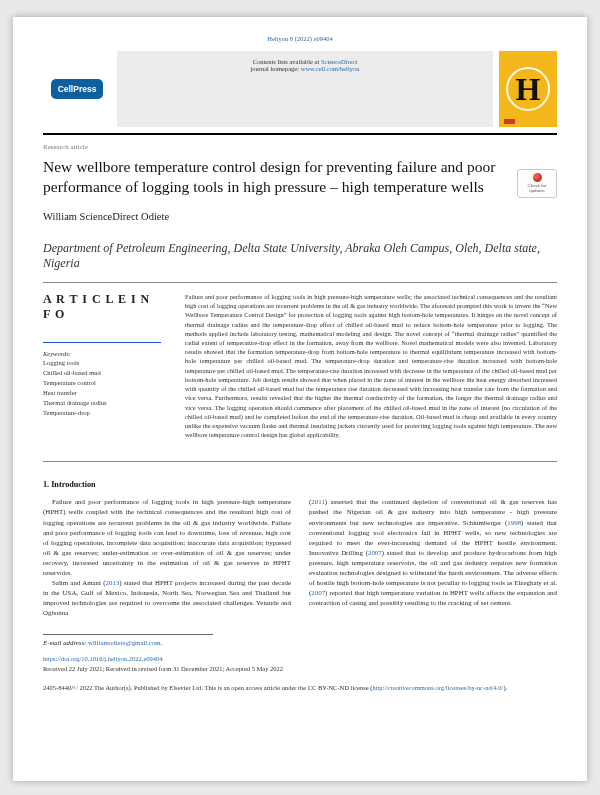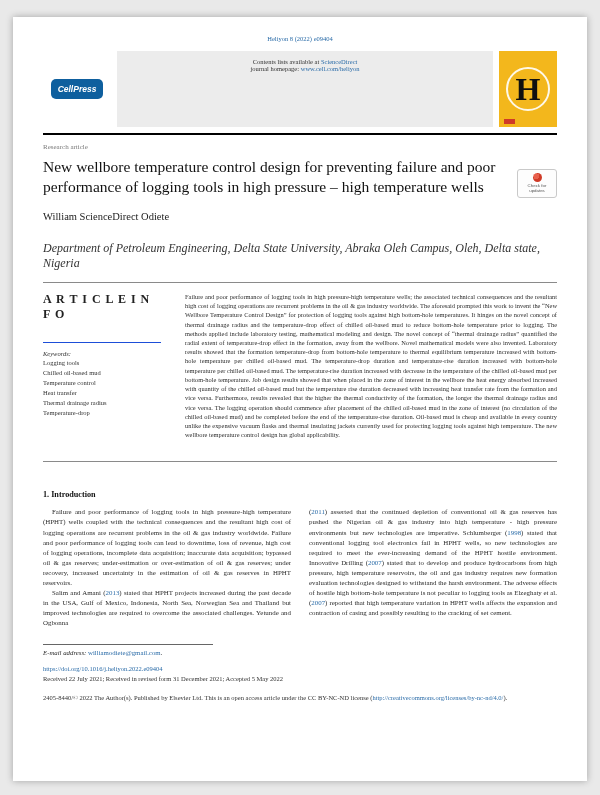--- a/index.html
+++ b/index.html
@@ -3,21 +3,21 @@
 <meta charset="utf-8">
 <style>
   html,body{margin:0;padding:0;}
   body{width:600px;height:795px;background:#e9e9e9;font-family:"Liberation Serif",serif;position:relative;overflow:hidden;}
   .page{position:absolute;left:13px;right:13px;top:17px;bottom:14px;background:#ffffff;
         box-shadow:0 0 7px rgba(0,0,0,0.30);padding:18px 30px 14px;box-sizing:border-box;}
   .journal-ref{text-align:center;font-size:6.5px;color:var(--link_blue,#2b6ca8);margin-bottom:9px;}
   .header-row{display:flex;align-items:stretch;height:76px;}
   .logo-cellpress-wrap{width:68px;display:flex;align-items:center;justify-content:center;}
   .logo-cellpress{background:var(--logo_blue,#0e5f9e);color:#fff;border-radius:5px;
-        font-family:"Liberation Sans",sans-serif;font-weight:bold;font-style:italic;
+        font-family:"Liberation Sans",sans-serif;font-weight:bold;
         font-size:8.5px;padding:5px 7px;}
   .header-box{flex:1;background:#ececec;text-align:center;padding:7px 4px;margin:0 6px;box-sizing:border-box;}
   .contents-line,.homepage-line{font-size:6.5px;color:#333;}
   .journal-name{font-size:24px;letter-spacing:2px;color:#111;margin:5px 0 6px;}
   .link{color:var(--link_blue,#2b6ca8);text-decoration:none;cursor:pointer;}
   .logo-heliyon{width:58px;background:var(--logo_gold,#f3b71c);position:relative;
         display:flex;align-items:center;justify-content:center;}
   .h-ring{position:absolute;width:40px;height:40px;border:2px solid rgba(255,255,255,0.9);border-radius:50%;}
   .h-letter{position:relative;font-size:32px;font-weight:bold;color:#101010;line-height:1;}
   .h-red{position:absolute;left:5px;bottom:3px;width:11px;height:5px;background:var(--accent_red,#cf3a27);}
@@ -34,21 +34,21 @@
   .affiliation{font-size:12px;font-style:italic;color:#333;margin-top:19px;}
   .rule-thin{border-top:1px solid #8a8a8a;margin-top:11px;}
   .meta-grid{display:flex;gap:24px;padding-top:9px;padding-bottom:11px;}
   .info-col{width:118px;flex-shrink:0;}
   .abs-col{flex:1;}
   .col-heading{font-size:12px;font-weight:bold;letter-spacing:1px;color:#222;
         border-bottom:1px solid #1d4ed8;padding-bottom:20px;margin-bottom:7px;}
   .kw-label{font-size:6.5px;font-style:italic;color:#333;margin-bottom:1px;}
   .kw{font-size:6.5px;line-height:1.55;color:#333;}
   .abstract-text{font-size:6.4px;line-height:1.44;text-align:justify;color:#2e2e2e;margin:0;}
-  .section-heading{font-size:8.2px;font-weight:bold;color:#111;margin:28px 0 8px;}
+  .section-heading{font-size:8.2px;font-weight:bold;color:#111;margin:18px 0 8px;}
   .body-cols{display:flex;gap:18px;}
   .bcol{flex:1;min-width:0;}
   .body-p{font-size:6.9px;line-height:1.46;text-align:justify;color:#2b2b2b;margin:0;text-indent:9px;}
   .body-p.no-indent{text-indent:0;}
   .cite-link{color:var(--link_blue,#2b6ca8);cursor:pointer;}
   .footnote{margin-top:16px;}
   .foot-rule{width:170px;border-top:1px solid #666;margin-bottom:4px;}
   .email-line{font-size:6.8px;color:#2b2b2b;}
   .email-label{font-style:italic;}
   .doi-line{font-size:6.5px;margin-top:9px;}

